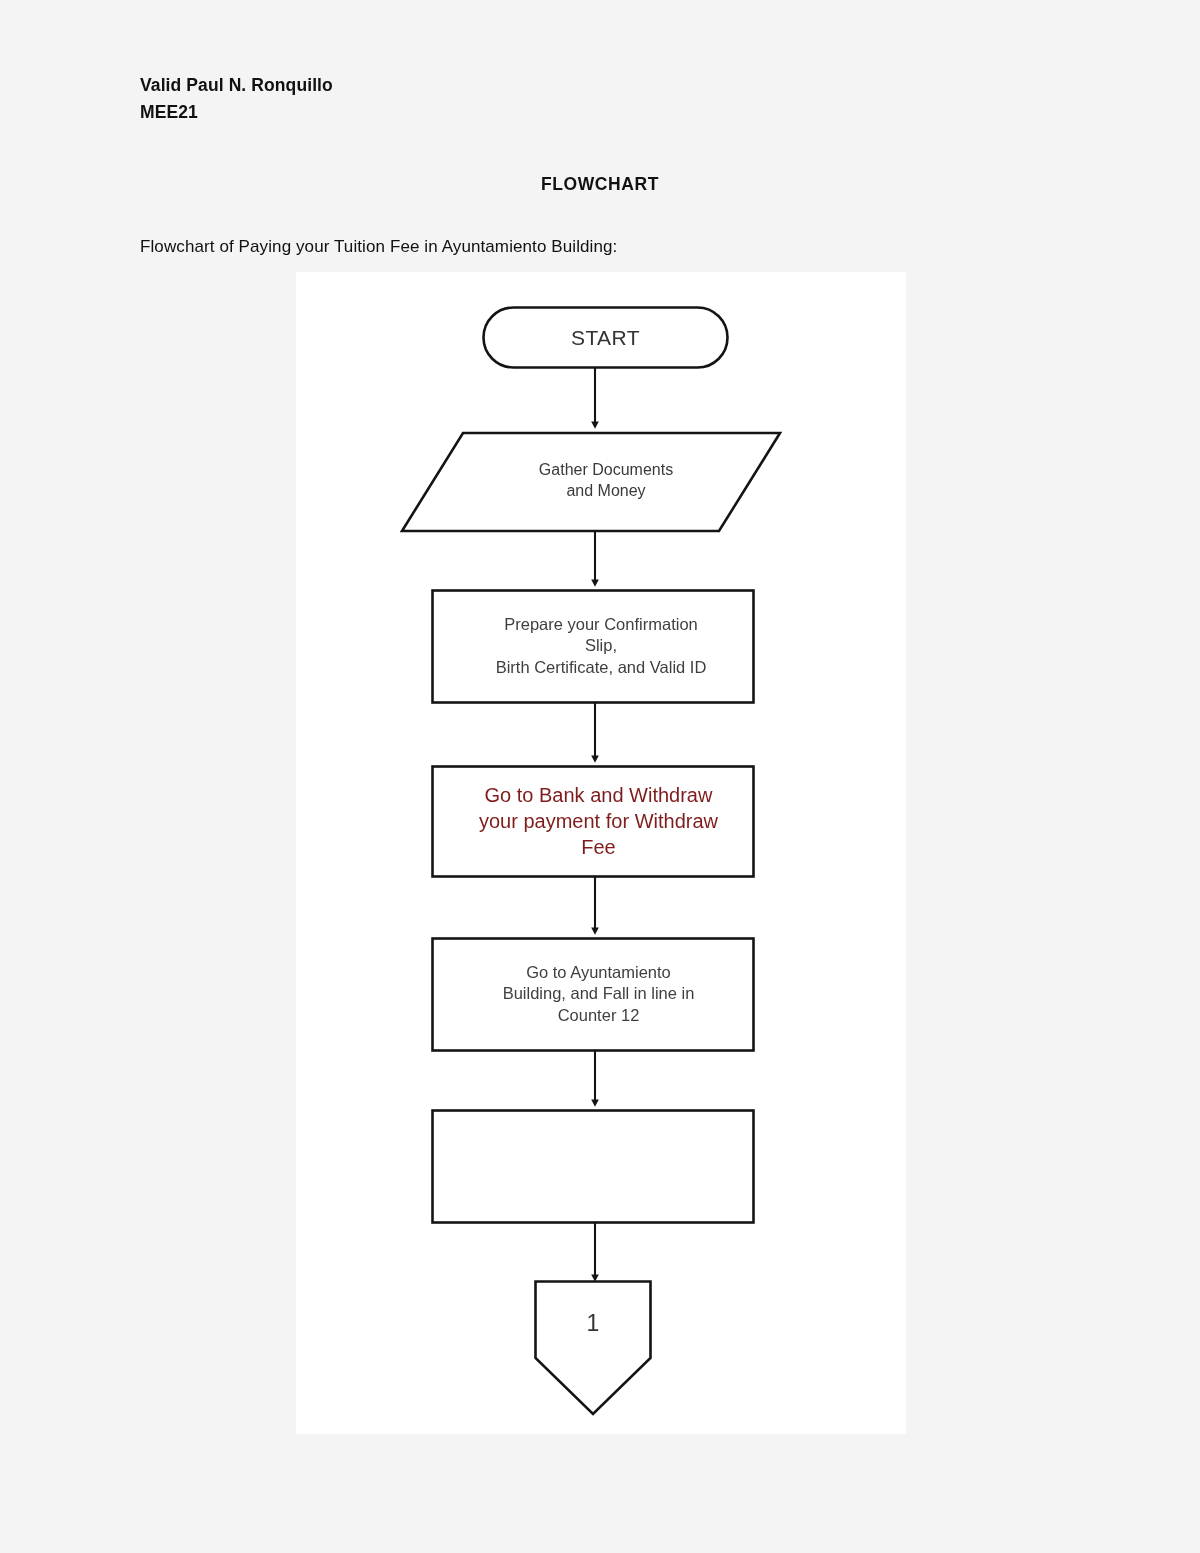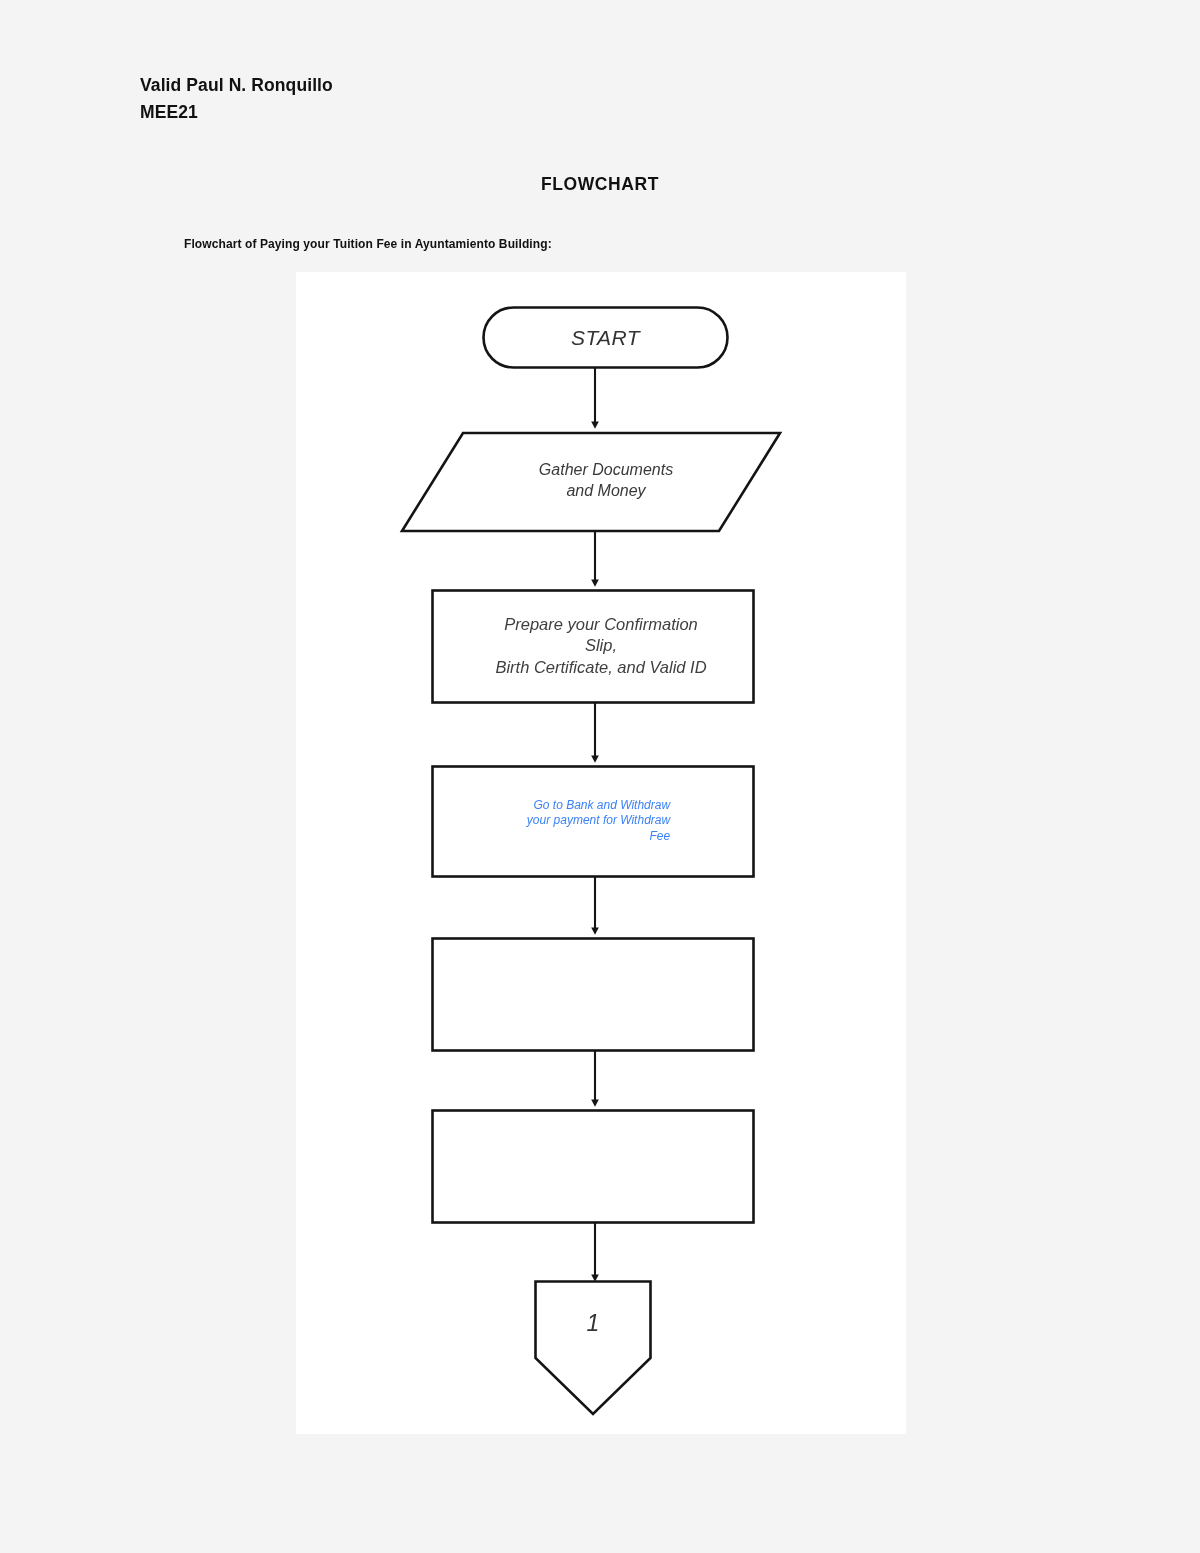--- a/index.html
+++ b/index.html
@@ -40,26 +40,25 @@
     color: #111111;
     letter-spacing: 0.6px;
     padding-left: 0;
     box-sizing: border-box;
   }
 
   .doc-subtitle {
     position: absolute;
     left: 140px;
     top: 237px;
-    font-size: 12px;
-    font-weight: bold;
+    font-size: 17px;
+    font-weight: normal;
     color: #111111;
     white-space: nowrap;
     letter-spacing: 0.1px;
-    margin-left: 44px;
   }
 
   
   .chart-canvas {
     position: absolute;
     left: 296px;
     top: 272px;
     width: 610px;
     height: 1162px;
     background: #ffffff;
@@ -94,35 +93,35 @@
   .lbl-gather {
     left: 165px; top: 160px; width: 290px; height: 97px;
     font-size: 16px; color: #3a3a3a;
   }
   .lbl-prepare {
     left: 140px; top: 318px; width: 330px; height: 112px;
     font-size: 16.5px; color: #3f3f3f;
   }
   .lbl-bank {
     left: 140px; top: 494px; width: 325px; height: 110px;
-    font-size: 12px; color: #3b82f6; text-align: right;
+    font-size: 20px; color: #7f1d1d;
   }
   .lbl-ayuntamiento {
     left: 140px; top: 666px; width: 325px; height: 112px;
     font-size: 16.5px; color: #3f3f3f;
   }
   .lbl-cashier {
     left: 140px; top: 838px; width: 325px; height: 112px;
     font-size: 16.5px; color: #3f3f3f;
   }
   .lbl-connector {
     left: 239px; top: 1014px; width: 116px; height: 76px;
     font-size: 23px; color: #333333;
   }
-  .node-label span { display: block; width: 100%; font-style: italic; }
+  .node-label span { display: block; width: 100%; }
 </style>
 </head>
 <body>
 
 <div class="doc-header">
   <span class="hdr-line">Valid Paul N. Ronquillo</span>
   <span class="hdr-line">MEE21</span>
 </div>
 
 <div class="doc-title">FLOWCHART</div>
@@ -185,19 +184,26 @@
   </div>
 
   <div class="node-label lbl-bank">
     <div>
       <span>Go to Bank and Withdraw</span>
       <span>your payment for Withdraw</span>
       <span>Fee</span>
     </div>
   </div>
 
+  <div class="node-label lbl-ayuntamiento">
+    <div>
+      <span>Go to Ayuntamiento</span>
+      <span>Building, and Fall in line in</span>
+      <span>Counter 12</span>
+    </div>
+  </div>
 
 
   <div class="node-label lbl-connector">
     <span>1</span>
   </div>
 
 </div>
 
 </body></html>

